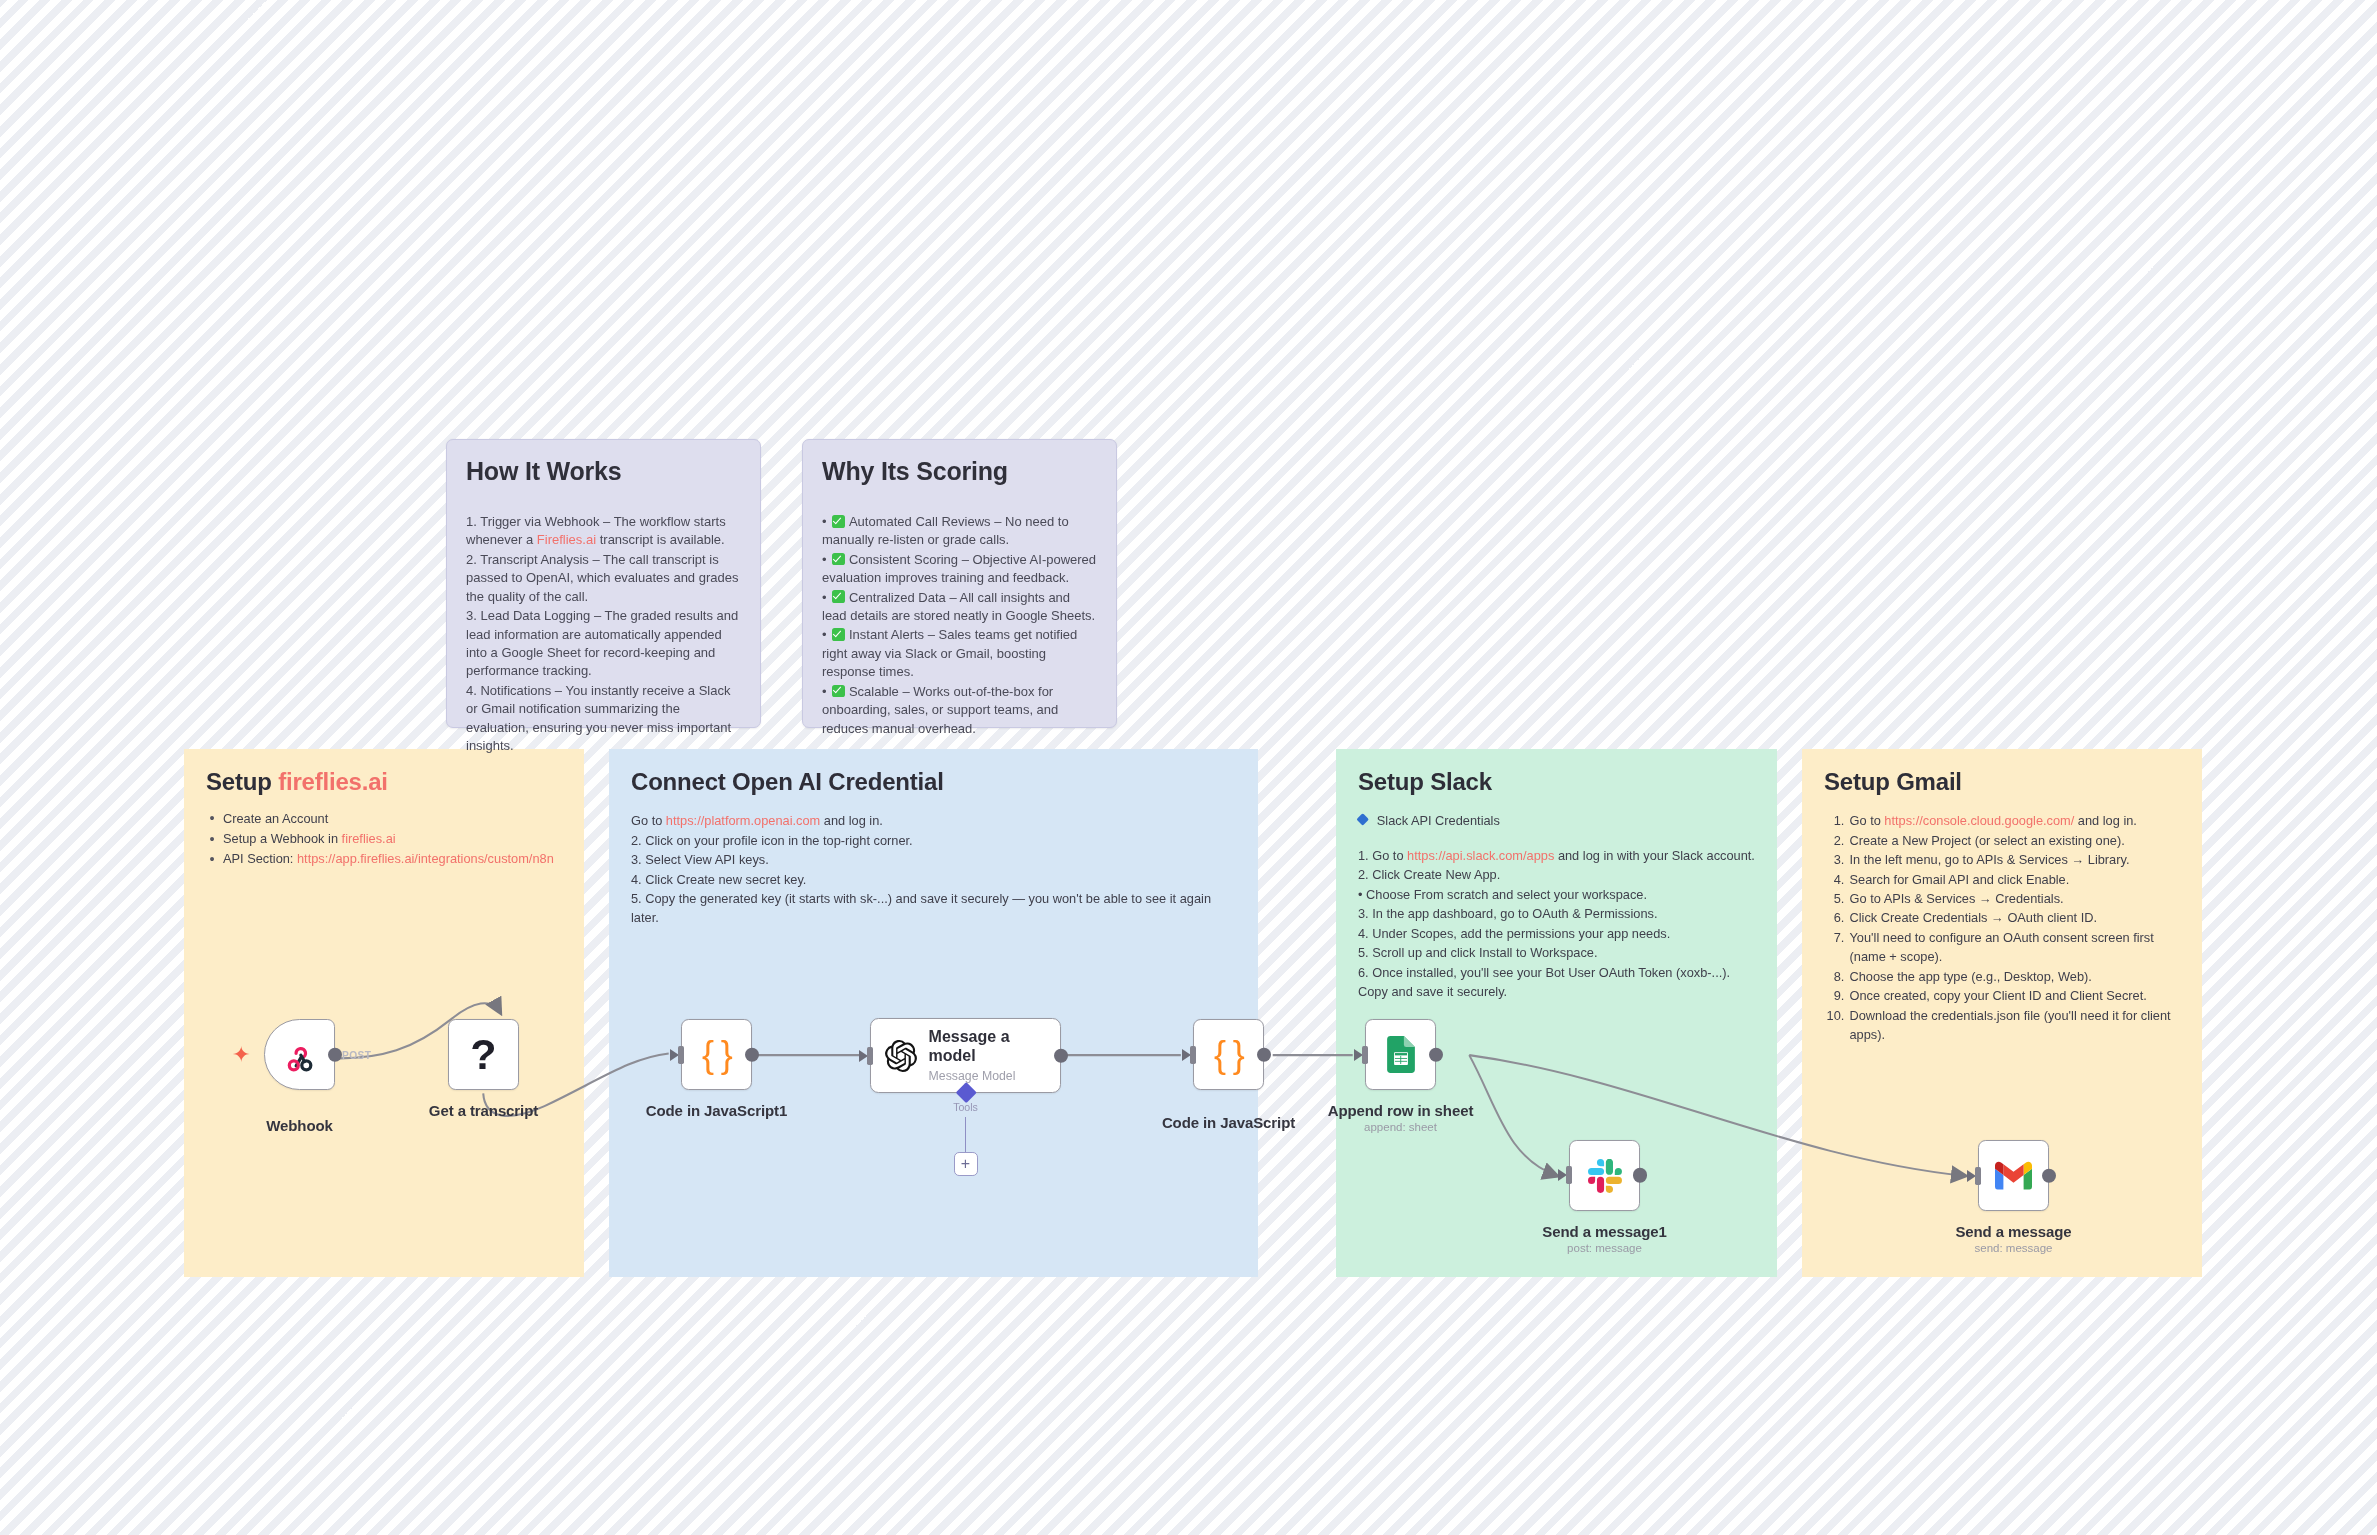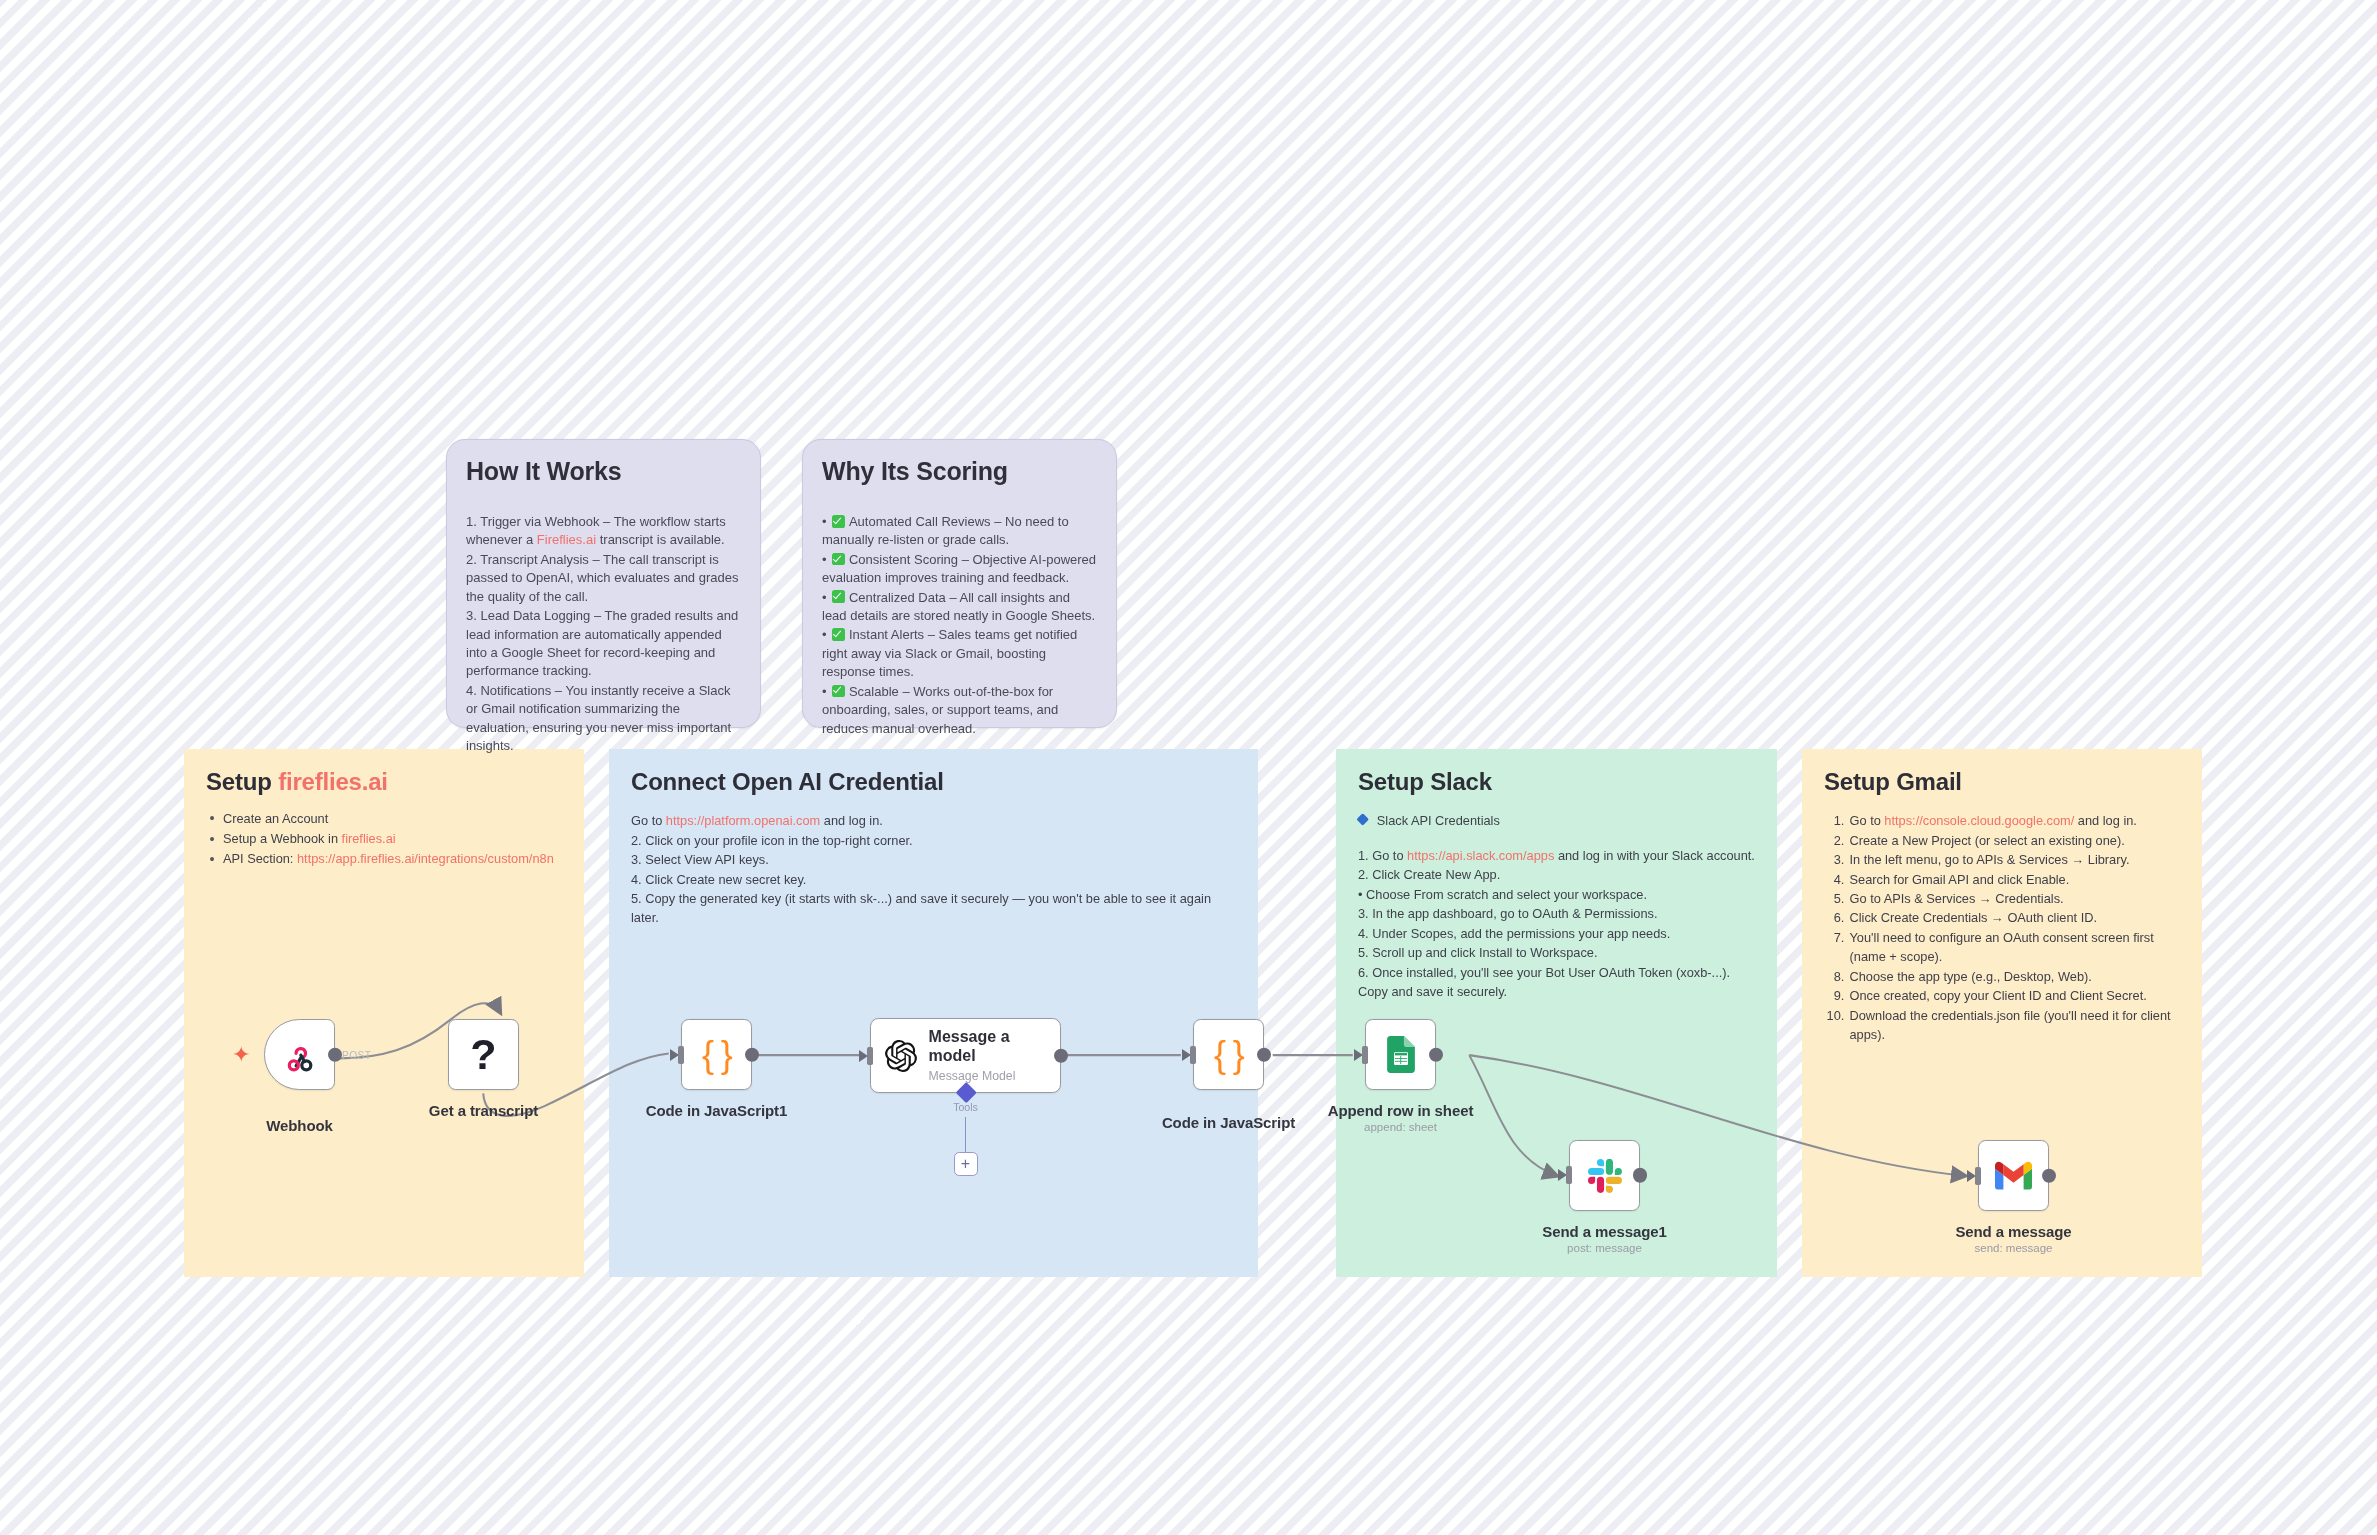--- a/index.html
+++ b/index.html
@@ -14,21 +14,21 @@
     );
     position: relative;
   }
   #canvas { position: absolute; inset: 0; }
 
   
   .sticky {
     position: absolute;
     background: #dedeee;
     border: 0.9px solid #c9c9e2;
-    border-radius: 19px;
+    border-radius: 7px;
     padding: 17px 19px 19px 19px;
     box-shadow: 0 0.9px 1.7px rgba(40,40,70,.08);
     color: #3a3a46;
   }
   .sticky h2 {
     font-size: 25px;
     font-weight: bold;
     color: #30303a;
     letter-spacing: -0.2px;
     margin-bottom: 27px;
@@ -130,21 +130,21 @@
     width: 6px; height: 18px; background: #84848f; border-radius: 1.7px;
   }
   .bolt {
     position: absolute; font-size: 22px; color: #f4624b;
     left: -32px; top: 50%; transform: translateY(-50%);
     line-height: 1;
   }
   .postlabel {
     position: absolute; left: 12px; top: 50%;
     transform: translateY(-50%);
-    font-size: 10.2px; color: #b9b9c2; font-weight: normal;
+    font-size: 10.2px; color: #b9b9c2; font-weight: bold;
     letter-spacing: 0.4px;
   }
   .tools-diamond {
     position: absolute; width: 14.5px; height: 14.5px;
     background: #5a5ad1; transform: rotate(45deg);
     left: 50%; margin-left: -6.8px; bottom: -6.8px; border-radius: 1.7px;
   }
   .tools-label {
     position: absolute; left: 50%; transform: translateX(-50%);
     font-size: 10.6px; color: #9797b6; white-space: nowrap;

